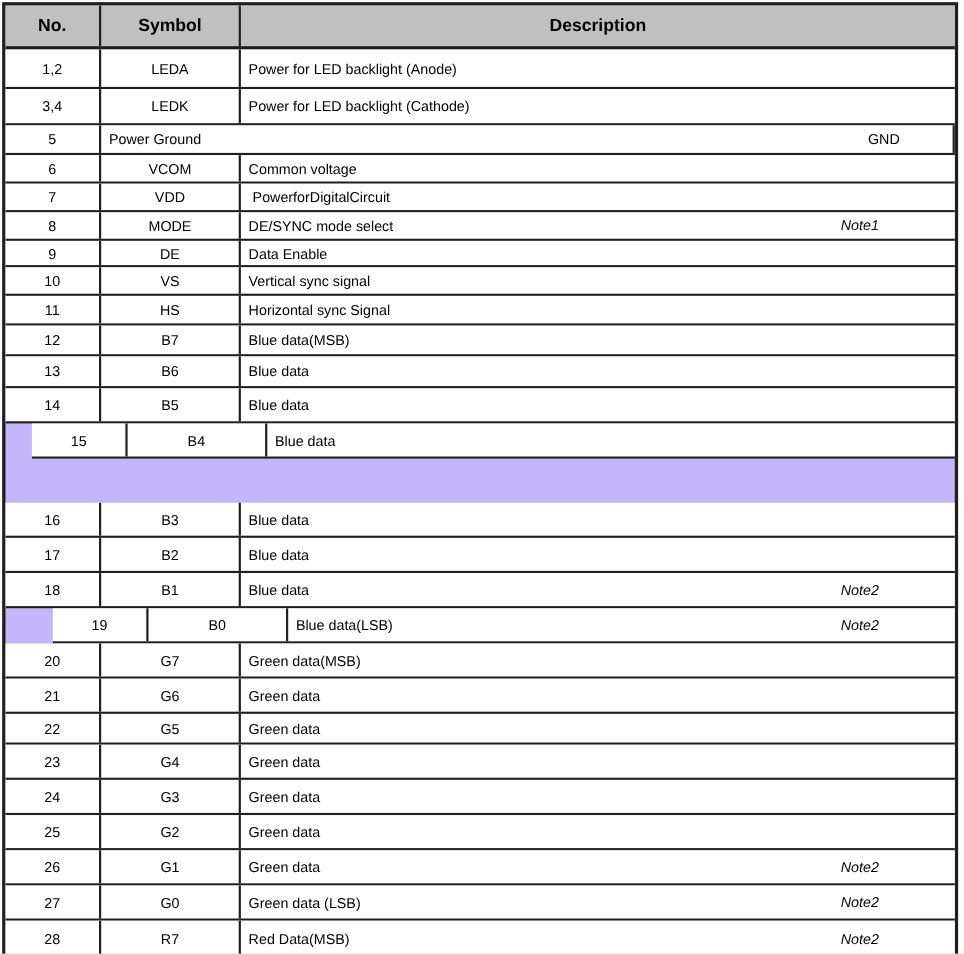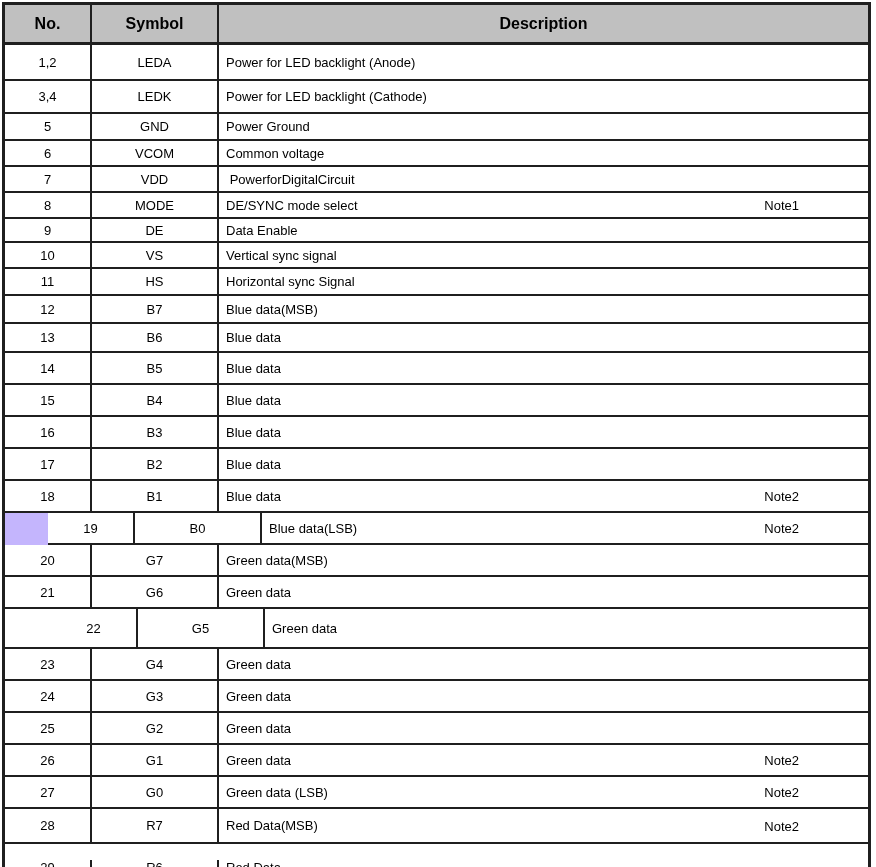--- a/index.html
+++ b/index.html
@@ -72,20 +72,21 @@
     justify-content: flex-start;
     padding-left: 7px;
     white-space: pre-wrap;
   }
   .note-label {
     position: absolute;
     right: 69px;
     top: 50%;
     transform: translateY(-50%);
     white-space: nowrap;
+    font-style: italic;
   }
 </style>
 </head>
 <body>
 
 <div class="page">
   <div class="pin-table">
     <div class="thead">
       <div class="cell col-no">No.</div>
       <div class="cell col-symbol">Symbol</div>
@@ -105,25 +106,25 @@
     <div class="cell col-no">3,4</div>
     <div class="cell col-symbol">LEDK</div>
     <div class="cell col-desc">
       <span>Power for LED backlight (Cathode)</span>
       
     </div>
   </div>
 
   <div class="trow" style="height: 27px;">
     <div class="cell col-no">5</div>
+    <div class="cell col-desc">
+      <span>Power Ground</span>
+      
+    </div>
     <div class="cell col-symbol">GND</div>
-    <div class="cell col-desc">
-      <span>Power Ground</span>
-      
-    </div>
   </div>
 
   <div class="trow" style="height: 26px;">
     <div class="cell col-no">6</div>
     <div class="cell col-symbol">VCOM</div>
     <div class="cell col-desc">
       <span>Common voltage</span>
       
     </div>
   </div>
@@ -193,30 +194,30 @@
 
   <div class="trow" style="height: 32px;">
     <div class="cell col-no">14</div>
     <div class="cell col-symbol">B5</div>
     <div class="cell col-desc">
       <span>Blue data</span>
       
     </div>
   </div>
 
-  <div class="trow" style="height: 32px;">
+  <div class="trow" style="height: 32px; margin-left: 24px;">
     <div class="cell col-no">15</div>
     <div class="cell col-symbol">B4</div>
     <div class="cell col-desc">
       <span>Blue data</span>
       
     </div>
   </div>
 
-  <div class="trow" style="height: 32px;">
+  <div class="trow" style="height: 32px; margin-top: 40px;">
     <div class="cell col-no">16</div>
     <div class="cell col-symbol">B3</div>
     <div class="cell col-desc">
       <span>Blue data</span>
       
     </div>
   </div>
 
   <div class="trow" style="height: 32px;">
     <div class="cell col-no">17</div>
@@ -256,21 +257,21 @@
 
   <div class="trow" style="height: 32px;">
     <div class="cell col-no">21</div>
     <div class="cell col-symbol">G6</div>
     <div class="cell col-desc">
       <span>Green data</span>
       
     </div>
   </div>
 
-  <div class="trow" style="height: 40px; padding-left: 46px;">
+  <div class="trow" style="height: 28px;">
     <div class="cell col-no">22</div>
     <div class="cell col-symbol">G5</div>
     <div class="cell col-desc">
       <span>Green data</span>
       
     </div>
   </div>
 
   <div class="trow" style="height: 32px;">
     <div class="cell col-no">23</div>

